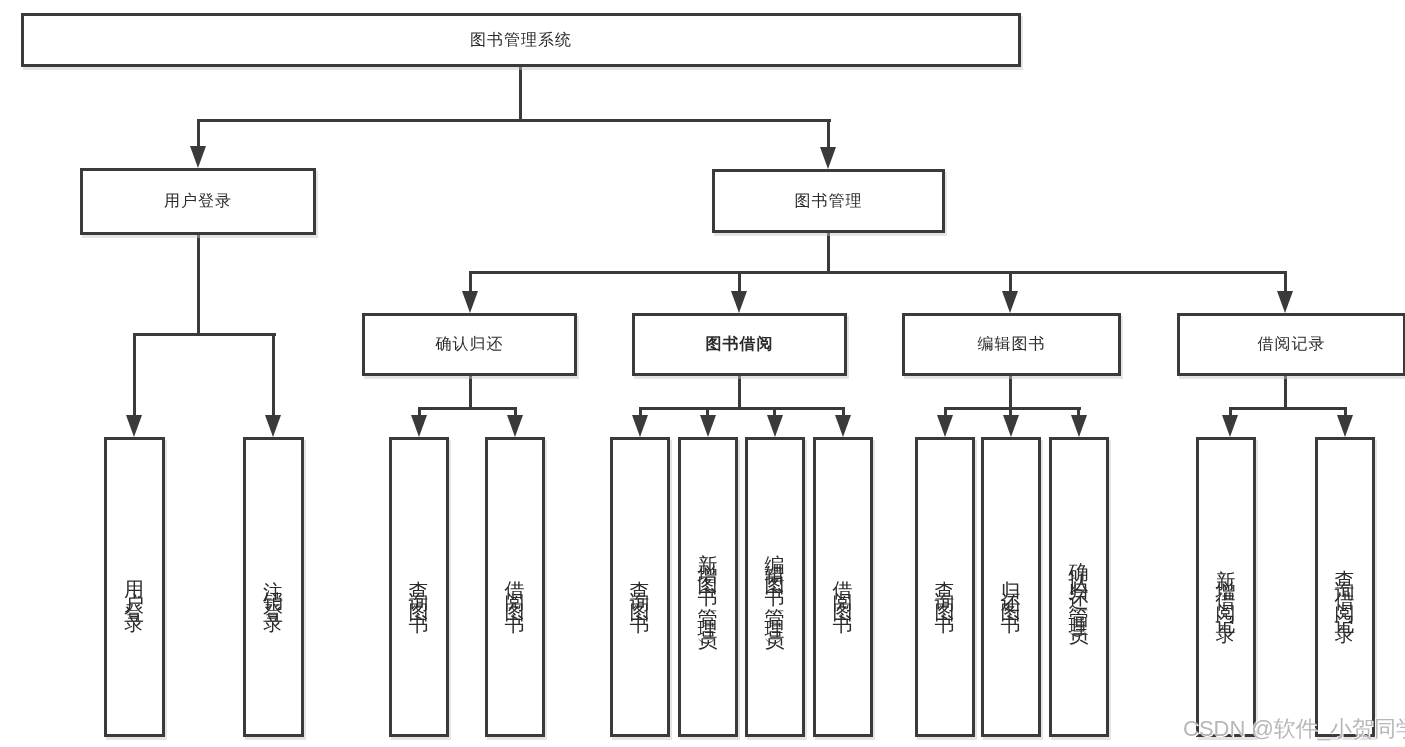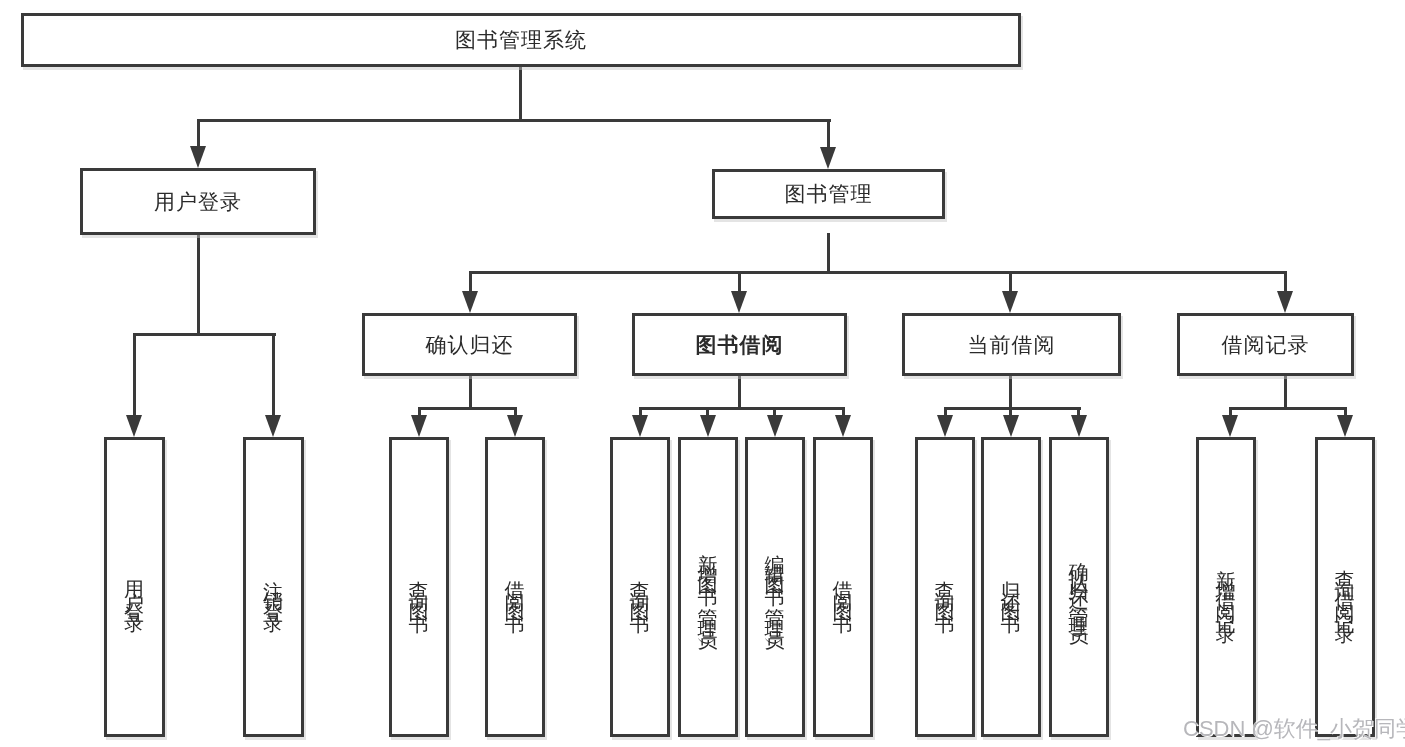--- a/index.html
+++ b/index.html
@@ -20,21 +20,21 @@
   .node{
     position:absolute;
     background:#fff;
     border:3px solid var(--line);
     box-shadow:2px 3px 0 rgba(195,195,195,.45);
     display:flex;align-items:center;justify-content:center;
     color:var(--text);
     z-index:2;
   }
   .node.h{
-    font-size:21px;
+    font-size:16px;
     letter-spacing:1px;
     white-space:nowrap;
   }
   .node.v{
     font-size:20px;
   }
   .node.v .vtxt{
     writing-mode:vertical-rl;
     text-orientation:mixed;
     letter-spacing:11px;
@@ -71,21 +71,21 @@
   <div class="cl" style="left:519px;top:67px;width:3px;height:54px;"></div>
   <div class="cl" style="left:197px;top:119px;width:634px;height:3px;"></div>
   <div class="cl" style="left:197px;top:119px;width:3px;height:31px;"></div>
   <div class="arrow" style="left:190px;top:146px;"></div>
   <div class="cl" style="left:827px;top:119px;width:3px;height:31px;"></div>
   <div class="arrow" style="left:820px;top:147px;"></div>
 
   <div class="node h" style="left:80px;top:168px;width:236px;height:67px;">
     <span>用户登录</span>
   </div>
-  <div class="node h" style="left:712px;top:169px;width:233px;height:50px;justify-content:center;">
+  <div class="node h" style="left:712px;top:169px;width:233px;height:64px;justify-content:center;">
     <span>图书管理</span>
   </div>
 
   <div class="cl" style="left:197px;top:235px;width:3px;height:101px;"></div>
   <div class="cl" style="left:133px;top:333px;width:143px;height:3px;"></div>
   <div class="cl" style="left:133px;top:333px;width:3px;height:85px;"></div>
   <div class="arrow" style="left:126px;top:415px;"></div>
   <div class="cl" style="left:272px;top:333px;width:3px;height:85px;"></div>
   <div class="arrow" style="left:265px;top:415px;"></div>
 
@@ -100,23 +100,23 @@
   <div class="cl" style="left:1284px;top:271px;width:3px;height:23px;"></div>
   <div class="arrow" style="left:1277px;top:291px;"></div>
 
   <div class="node h" style="left:362px;top:313px;width:215px;height:63px;">
     <span>确认归还</span>
   </div>
   <div class="node h" style="left:632px;top:313px;width:215px;height:63px;font-weight:bold;">
     <span>图书借阅</span>
   </div>
   <div class="node h" style="left:902px;top:313px;width:219px;height:63px;">
-    <span>当前借阅</span>
+    <span>编辑图书</span>
   </div>
-  <div class="node h" style="left:1177px;top:313px;width:177px;height:63px;">
+  <div class="node h" style="left:1177px;top:313px;width:229px;height:63px;">
     <span>借阅记录</span>
   </div>
 
   <div class="cl" style="left:469px;top:376px;width:3px;height:34px;"></div>
   <div class="cl" style="left:738px;top:376px;width:3px;height:34px;"></div>
   <div class="cl" style="left:1009px;top:376px;width:3px;height:34px;"></div>
   <div class="cl" style="left:1284px;top:376px;width:3px;height:34px;"></div>
 
   <div class="cl" style="left:418px;top:407px;width:99px;height:3px;"></div>
   <div class="cl" style="left:418px;top:407px;width:3px;height:12px;"></div>

